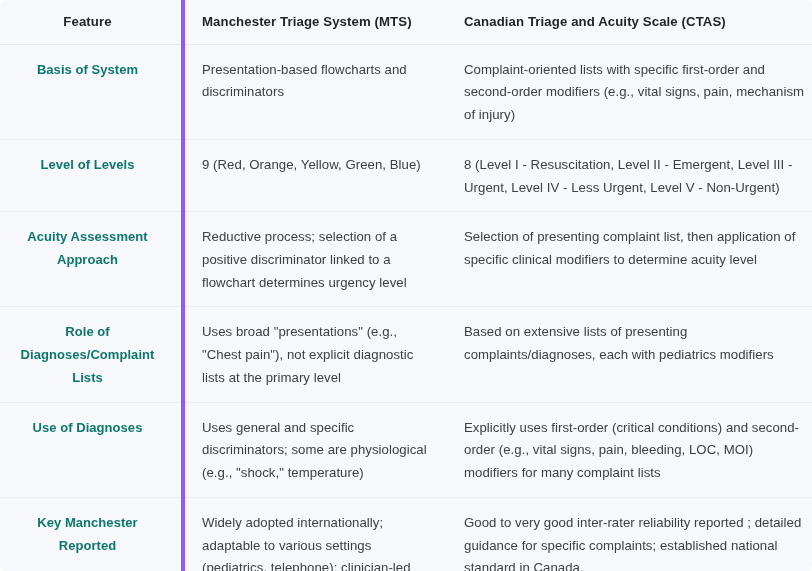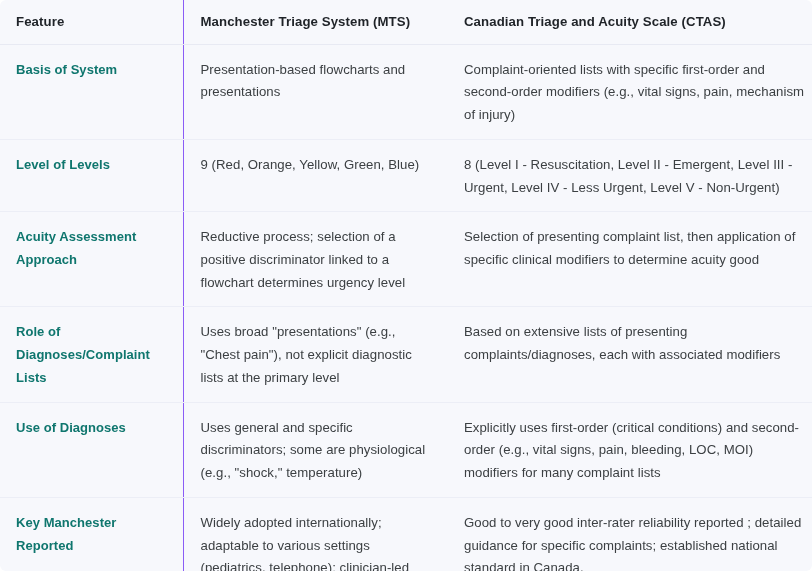--- a/index.html
+++ b/index.html
@@ -37,21 +37,22 @@
     padding: 0;
     border-bottom: 1px solid #eceef6;
   }
   table.cmp tr:last-child th,
   table.cmp tr:last-child td {
     border-bottom: 1px solid #e8eaf3;
   }
 
   
   table.cmp th.feat, table.cmp td.feat {
-    border-right: 1px solid #8b5cf6;
+    border-right: 4px solid #8b5cf6;
+    text-align: center;
   }
 
   .cellpad {
     padding: 13px 22px 13px 16px;
     line-height: 1.42;
   }
   .cellpad.col2 {
     padding-left: 17px;
     padding-right: 18px;
   }
@@ -106,21 +107,21 @@
           <div class="cellpad col3"><span class="hdr-text">Canadian Triage and Acuity Scale (CTAS)</span></div>
         </th>
       </tr>
     </thead>
     <tbody>
       <tr>
         <th class="feat">
           <div class="cellpad"><span class="feat-text">Basis of System</span></div>
         </th>
         <td>
-          <div class="cellpad col2"><span class="body-text">Presentation-based flowcharts and presentations</span></div>
+          <div class="cellpad col2"><span class="body-text">Presentation-based flowcharts and discriminators</span></div>
         </td>
         <td>
           <div class="cellpad col3"><span class="body-text">Complaint-oriented lists with specific first-order and second-order modifiers (e.g., vital signs, pain, mechanism of injury)</span></div>
         </td>
       </tr>
       <tr>
         <th class="feat">
           <div class="cellpad"><span class="feat-text">Level of Levels</span></div>
         </th>
         <td>
@@ -131,32 +132,32 @@
         </td>
       </tr>
       <tr>
         <th class="feat">
           <div class="cellpad"><span class="feat-text">Acuity Assessment Approach</span></div>
         </th>
         <td>
           <div class="cellpad col2"><span class="body-text">Reductive process; selection of a positive discriminator linked to a flowchart determines urgency level</span></div>
         </td>
         <td>
-          <div class="cellpad col3"><span class="body-text">Selection of presenting complaint list, then application of specific clinical modifiers to determine acuity good</span></div>
+          <div class="cellpad col3"><span class="body-text">Selection of presenting complaint list, then application of specific clinical modifiers to determine acuity level</span></div>
         </td>
       </tr>
       <tr>
         <th class="feat">
           <div class="cellpad"><span class="feat-text">Role of Diagnoses/Complaint Lists</span></div>
         </th>
         <td>
           <div class="cellpad col2"><span class="body-text">Uses broad "presentations" (e.g., "Chest pain"), not explicit diagnostic lists at the primary level</span></div>
         </td>
         <td>
-          <div class="cellpad col3"><span class="body-text">Based on extensive lists of presenting complaints/diagnoses, each with associated modifiers</span></div>
+          <div class="cellpad col3"><span class="body-text">Based on extensive lists of presenting complaints/diagnoses, each with pediatrics modifiers</span></div>
         </td>
       </tr>
       <tr>
         <th class="feat">
           <div class="cellpad"><span class="feat-text">Use of Diagnoses</span></div>
         </th>
         <td>
           <div class="cellpad col2"><span class="body-text">Uses general and specific discriminators; some are physiological (e.g., "shock," temperature)</span></div>
         </td>
         <td>

